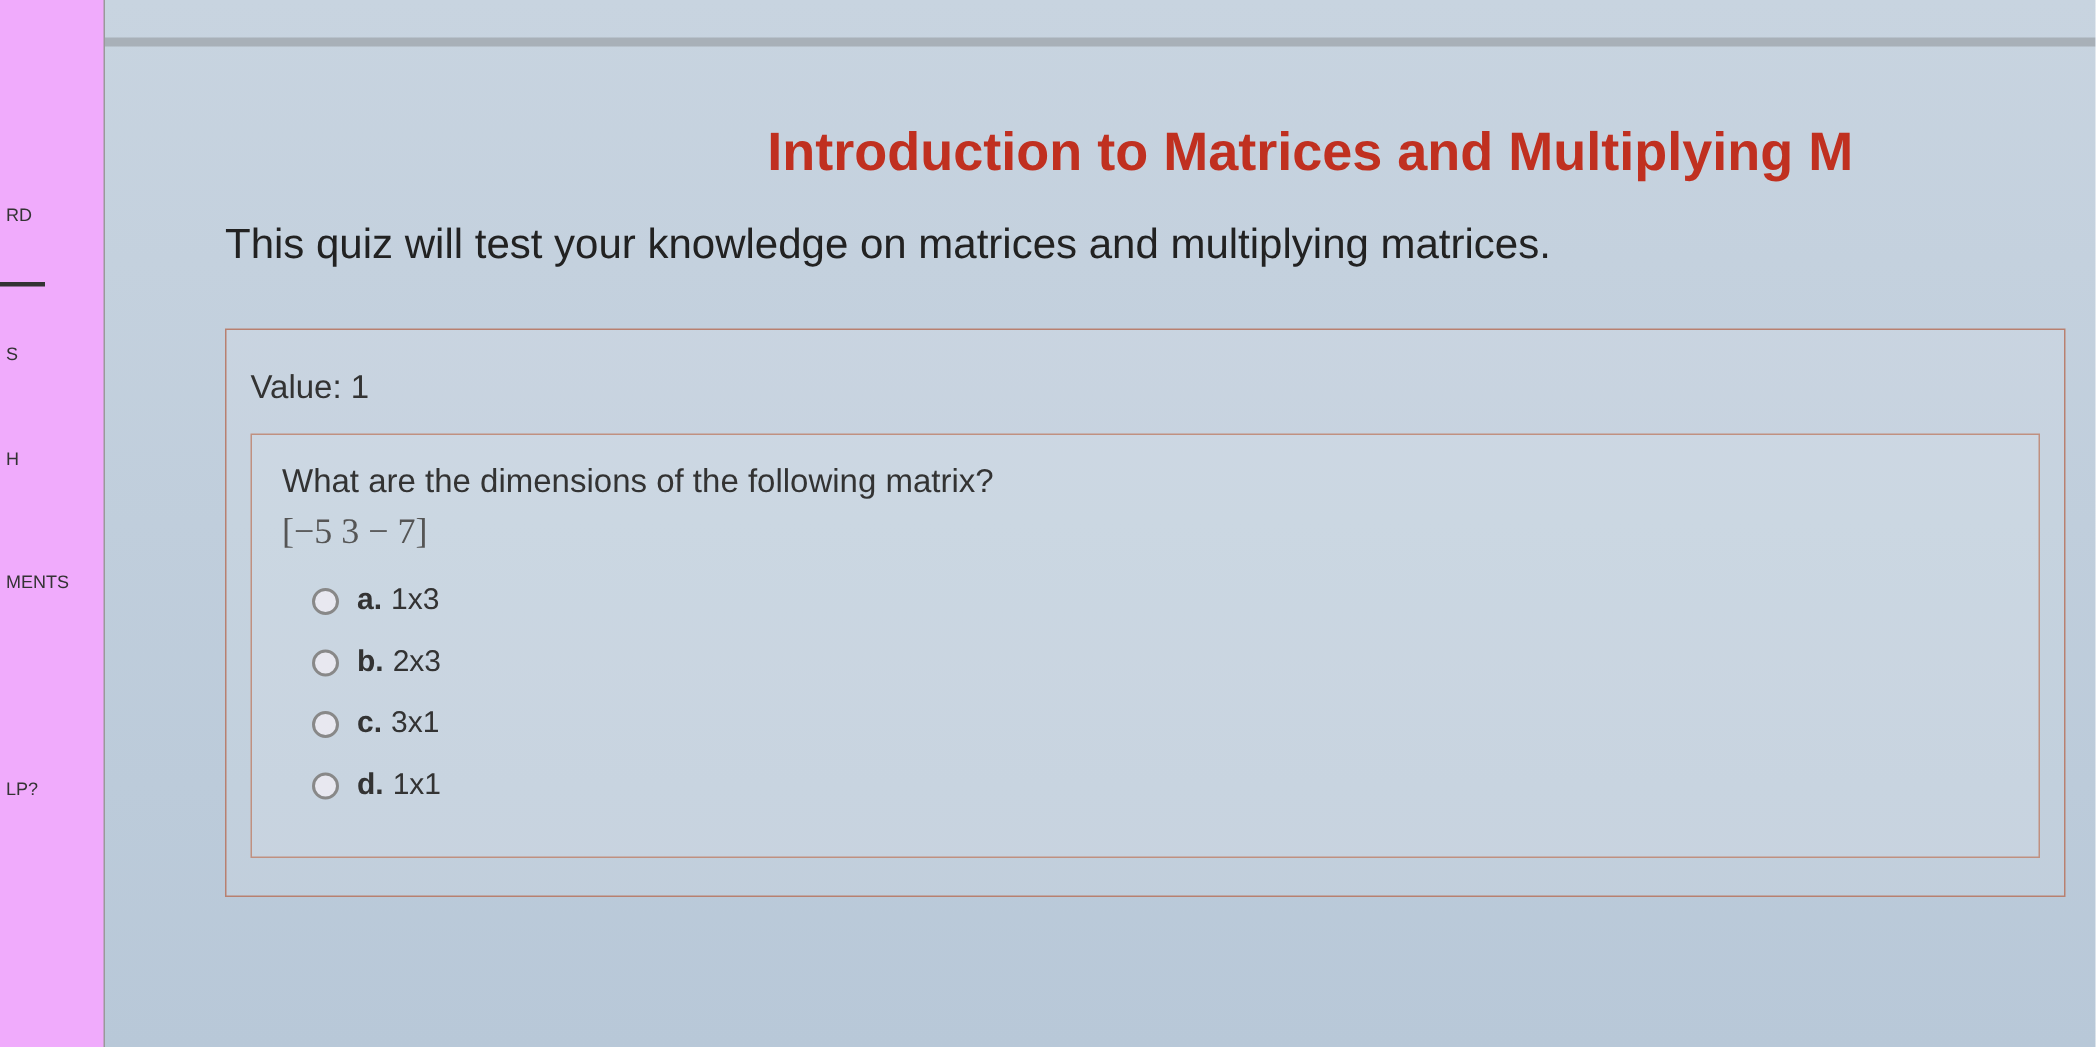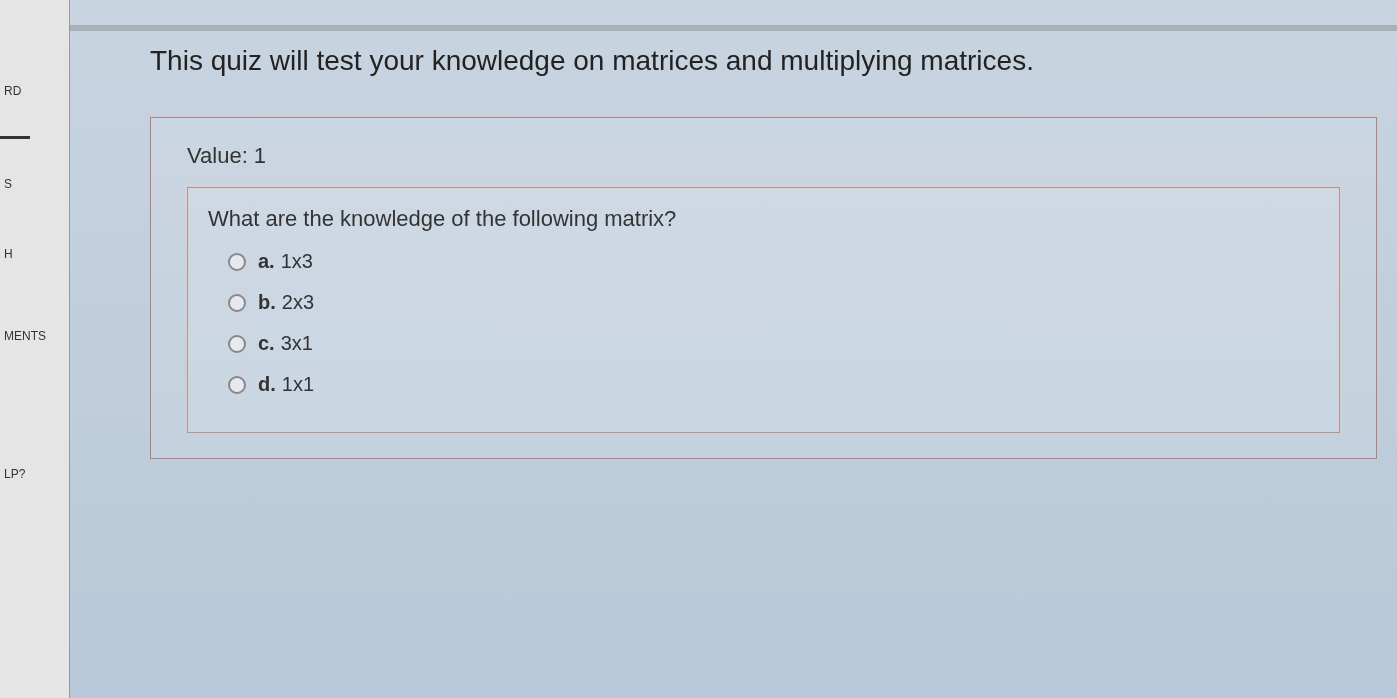--- a/index.html
+++ b/index.html
@@ -10,26 +10,26 @@
     body {
       font-family: Arial, Helvetica, sans-serif;
       background: linear-gradient(to bottom, #c8d4e0, #b8c8d8);
       width: 1397px;
       height: 698px;
       display: flex;
       overflow: hidden;
     }
     .sidebar {
       width: 70px;
-      background: #e5e5e5;
+      background: #f0abfc;
       border-right: 1px solid #999;
       display: flex;
       flex-direction: column;
       align-items: flex-start;
-      padding-top: 56px;
+      padding-top: 108px;
       font-size: 14px;
       color: #333;
     }
     .sidebar-item {
       padding: 8px 4px;
       margin: 20px 0;
       font-size: 12px;
     }
     .sidebar-divider {
       width: 30px;
@@ -60,21 +60,21 @@
       white-space: nowrap;
     }
     .quiz-description {
       color: #222;
       font-size: 28px;
       margin-top: 25px;
       margin-bottom: 15px;
     }
     .question-container {
       border: 1px solid #b88070;
-      padding: 25px 36px;
+      padding: 25px 16px;
       margin-right: 20px;
       background: rgba(255,255,255,0.1);
       margin-top: 40px;
     }
     .value-label {
       color: #333;
       font-size: 22px;
       margin-bottom: 18px;
     }
     .question-box {
@@ -125,27 +125,29 @@
   <div class="sidebar-item">RD</div>
   <div class="sidebar-divider"></div>
   <div class="sidebar-item">S</div>
   <div class="sidebar-item">H</div>
   <div class="sidebar-item" style="margin-top:32px">MENTS</div>
   <div class="sidebar-item" style="margin-top:88px">LP?</div>
 </div>
 
 <div class="main-content">
   <div class="top-divider"></div>
+  <h1 class="quiz-title">Introduction to Matrices and Multiplying M</h1>
   <p class="quiz-description">This quiz will test your knowledge on matrices and multiplying matrices.</p>
 
   <div class="question-container">
     <div class="value-label">Value: 1</div>
 
     <div class="question-box">
-      <div class="question-text">What are the knowledge of the following matrix?</div>
+      <div class="question-text">What are the dimensions of the following matrix?</div>
+      <div class="matrix-display">[−5   3  − 7]</div>
 
       <div class="options">
         <label class="option">
           <input type="radio" name="answer" style="">
           <span class="option-letter">a.</span>
           <span>1x3</span>
         </label>
         <label class="option">
           <input type="radio" name="answer" style="">
           <span class="option-letter">b.</span>

